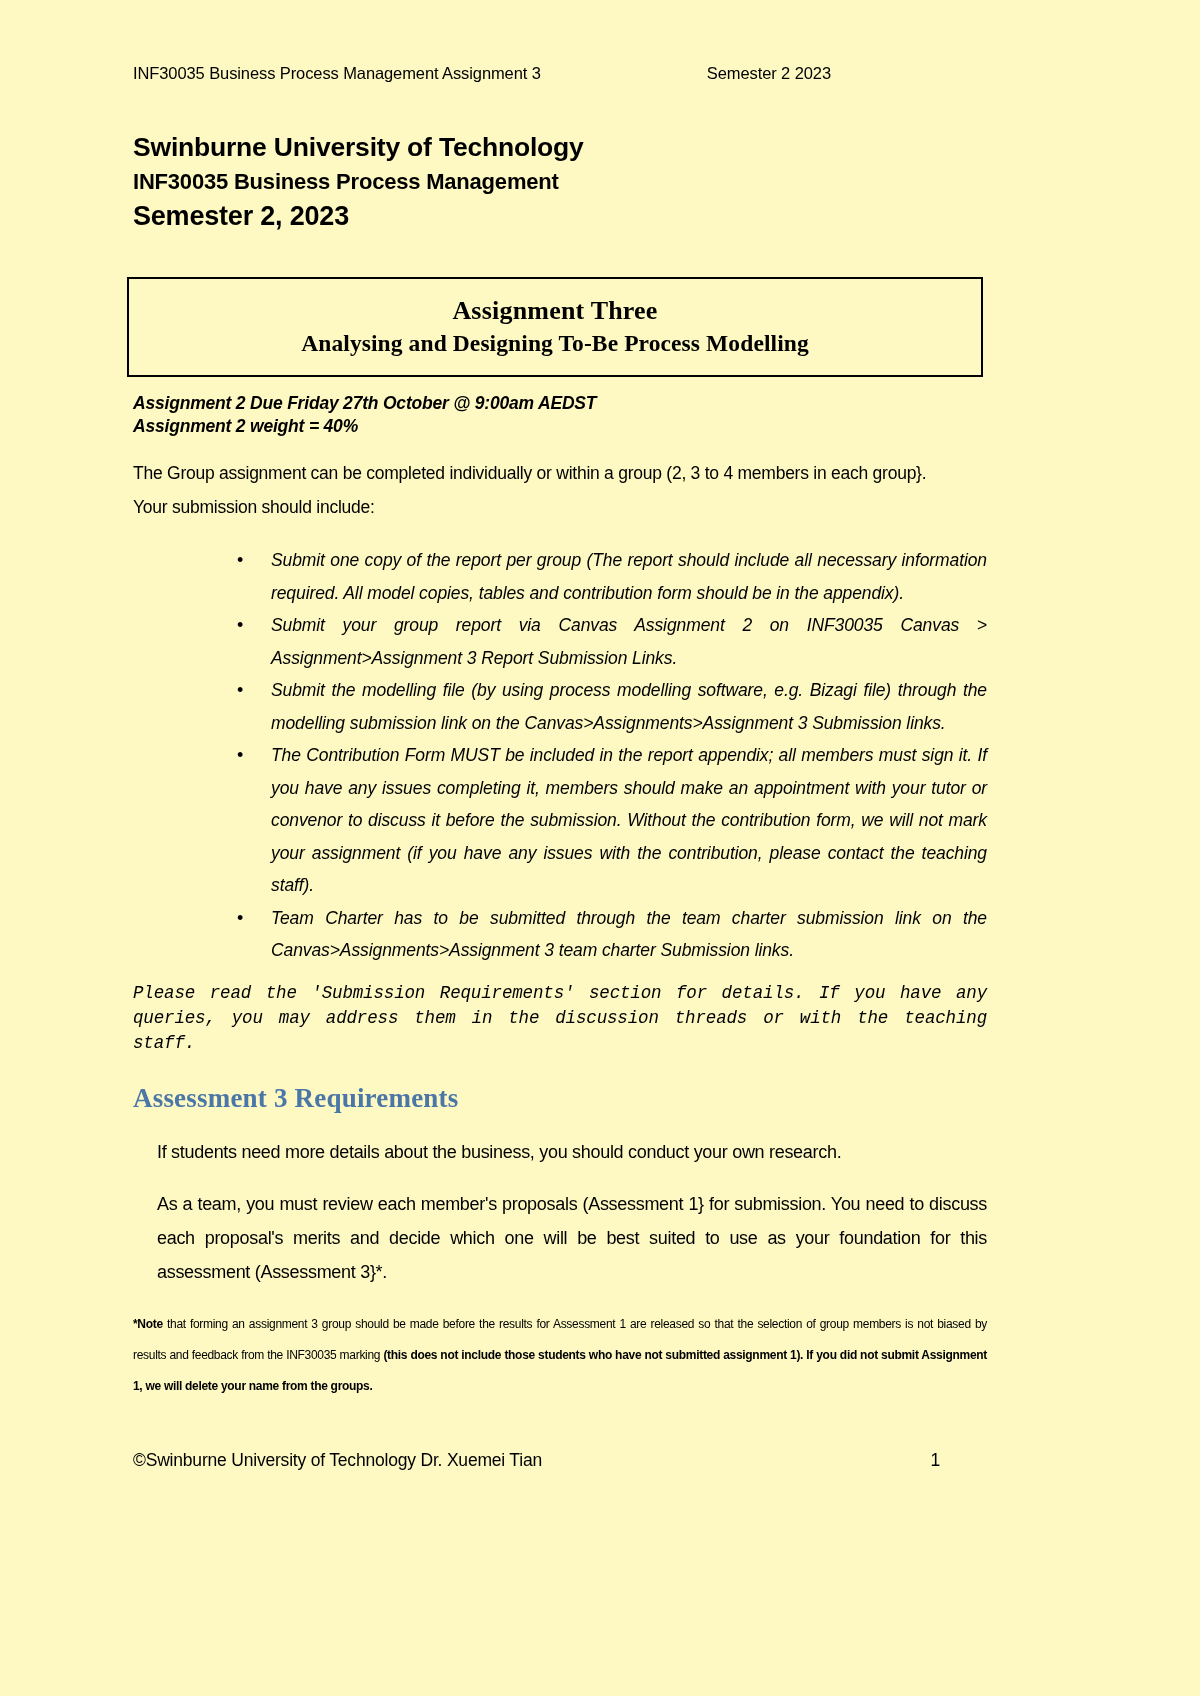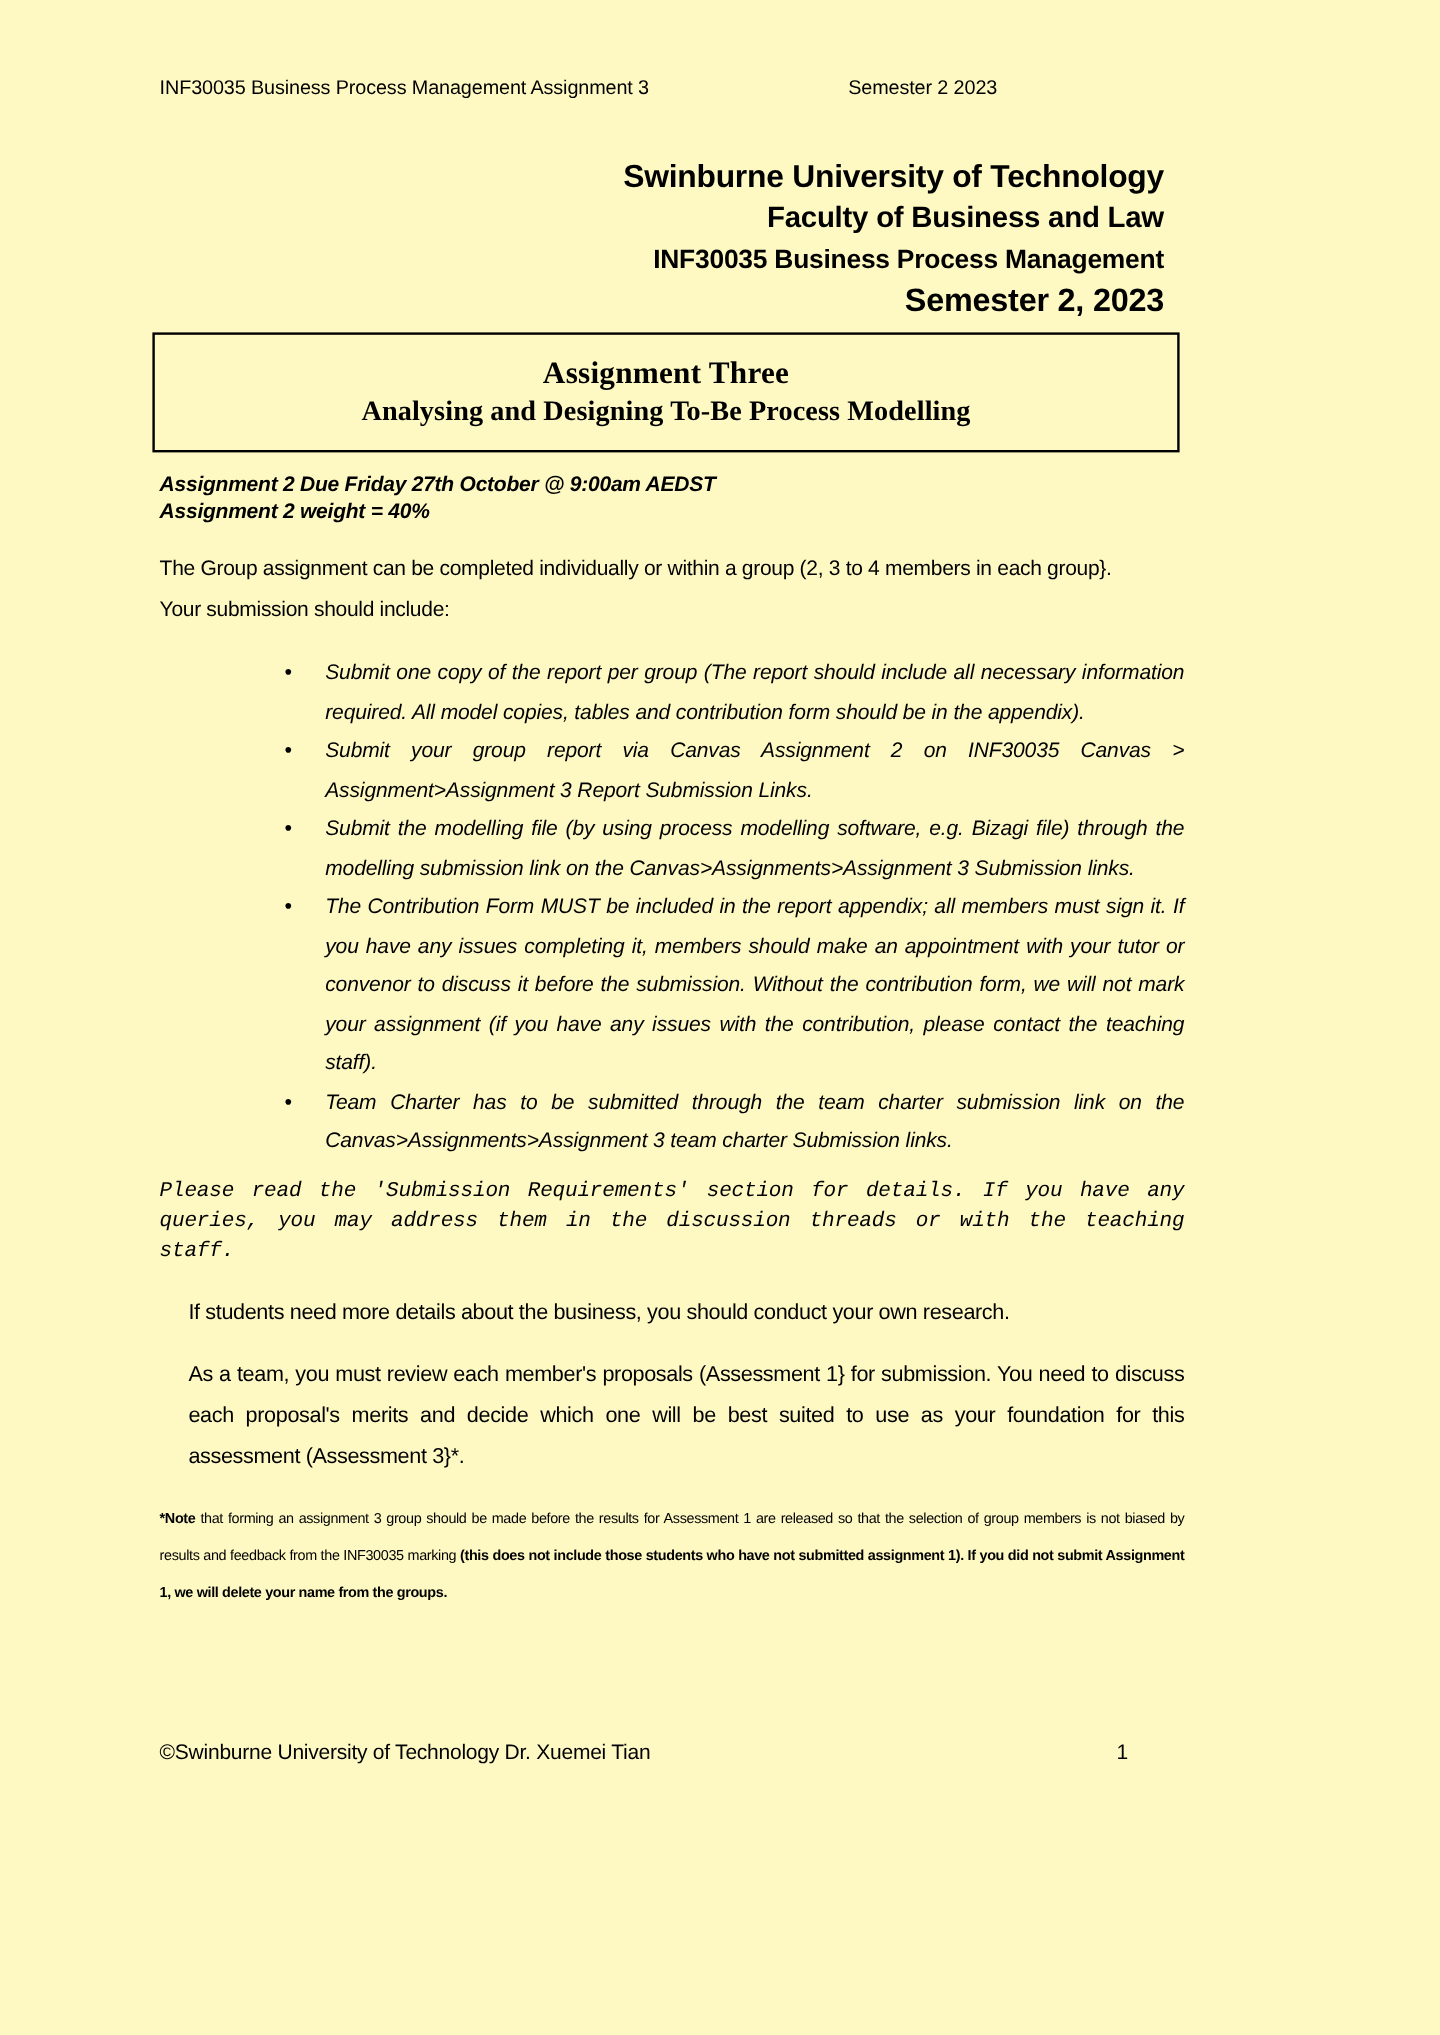--- a/index.html
+++ b/index.html
@@ -37,24 +37,24 @@
     font-family: "Liberation Sans", sans-serif;
     letter-spacing: -0.1px;
     white-space: nowrap;
   }
   .run-header .rh-left { }
   .run-header .rh-right { margin-left: 166px; }
 
   
   .masthead {
     position: absolute;
-    left: 118px;
+    left: 133px;
     top: 130px;
     width: 852px;
-    text-align: right;
+    text-align: left;
     font-weight: bold;
     letter-spacing: -0.2px;
   }
   .mh1 { font-size: 26.5px; line-height: 35px; }
   .mh2 { font-size: 24.5px; line-height: 34px; }
   .mh3 { font-size: 22px;   line-height: 34px; }
   .mh4 { font-size: 27px;   line-height: 34px; }
 
   
   .title-box {
@@ -187,21 +187,20 @@
 
 <div class="page">
 
   <div class="run-header">
     <span class="rh-left">INF30035 Business Process Management Assignment 3</span>
     <span class="rh-right">Semester 2 2023</span>
   </div>
 
   <div class="masthead">
     <div class="mh1">Swinburne University of Technology</div>
-    <div class="mh2">Faculty of Business and Law</div>
     <div class="mh3">INF30035 Business Process Management</div>
     <div class="mh4">Semester 2, 2023</div>
   </div>
 
   <div class="title-box">
     <div class="tb1">Assignment Three</div>
     <div class="tb2">Analysing and Designing To-Be Process Modelling</div>
   </div>
 
   <div class="due-block">
@@ -232,20 +231,21 @@
         <span>The Contribution Form MUST be included in the report appendix; all members must sign it. If you have any issues completing it, members should make an appointment with your tutor or convenor to discuss it before the submission. Without the contribution form, we will not mark your assignment (if you have any issues with the contribution, please contact the teaching staff).</span>
       </li>
       <li>
         <span class="bullet-dot">•</span>
         <span>Team Charter has to be submitted through the team charter submission link on the Canvas&gt;Assignments&gt;Assignment 3 team charter Submission links.</span>
       </li>
     </ul>
 
     <p class="after-bullets">Please read the 'Submission Requirements' section for details. If you have any queries, you may address them in the discussion threads or with the teaching staff.</p>
 
+    <h2 class="section-heading" style="color: rgb(74, 118, 168);">Assessment 3 Requirements</h2>
 
     <p class="req-para first">If students need more details about the business, you should conduct your own research.</p>
     <p class="req-para">As a team, you must review each member's proposals (Assessment 1} for submission. You need to discuss each proposal's merits and decide which one will be best suited to use as your foundation for this assessment (Assessment 3}*.</p>
 
     <p class="note-para"><b>*Note</b><span> that forming an assignment 3 group should be made before the results for Assessment 1 are released so that the selection of group members is not biased by results and feedback from the INF30035 marking </span><b>(this does not include those students who have not submitted assignment 1). If you did not submit Assignment 1, we will delete your name from the groups.</b></p>
 
   </div>
 
   <div class="footer">
     <span class="f-left">©Swinburne University of Technology Dr. Xuemei Tian</span>

